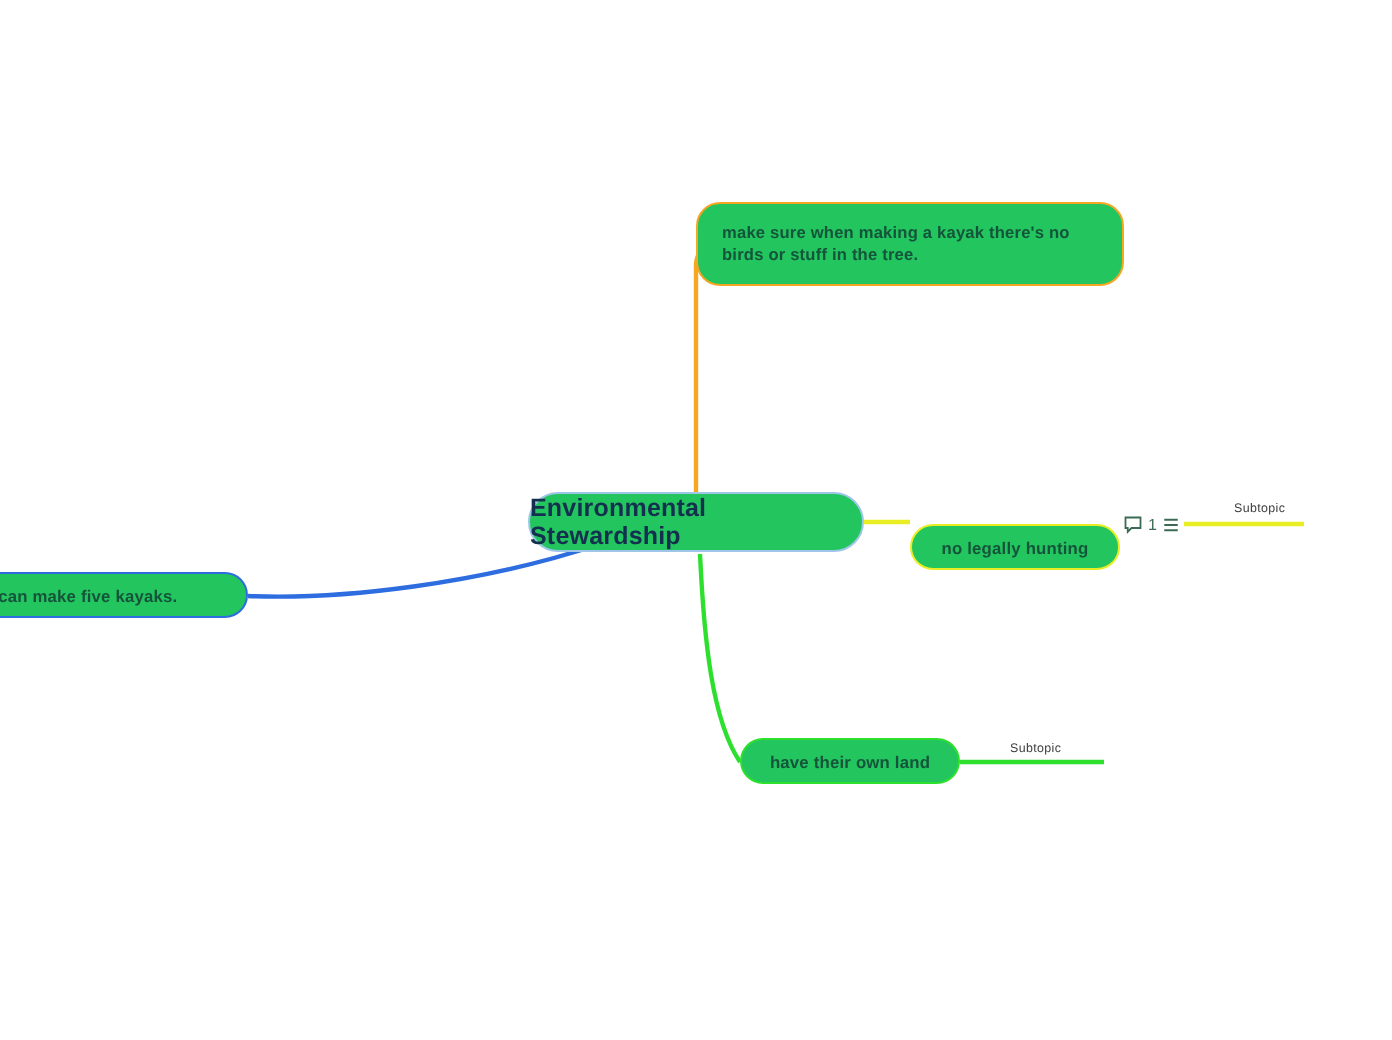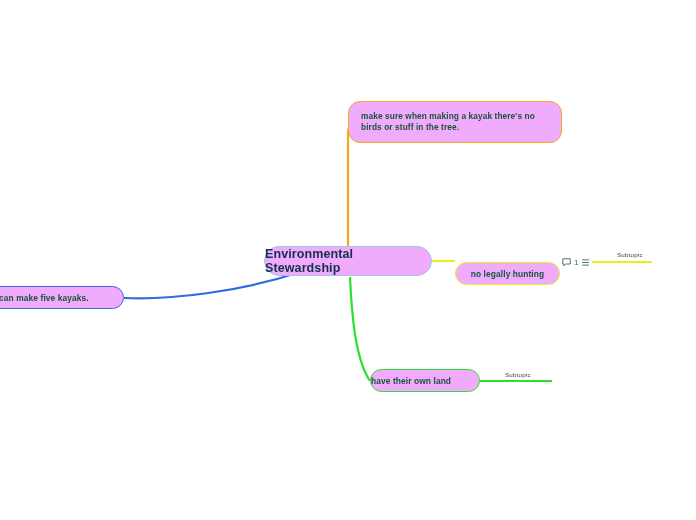--- a/index.html
+++ b/index.html
@@ -23,21 +23,21 @@
   svg.links {
     position: absolute;
     left: 0; top: 0;
     width: 696px;
     height: 520px;
     pointer-events: none;
   }
   .node {
     position: absolute;
     box-sizing: border-box;
-    background: #f0abfc;
+    background: #22c55e;
     display: flex;
     align-items: center;
     border-style: solid;
     border-width: 1.4px;
   }
   .node-text {
     font-weight: bold;
     color: #14543a;
     letter-spacing: 0.1px;
   }
@@ -92,21 +92,21 @@
   }
 
   
   #node-green {
     left: 370px;
     top: 369px;
     width: 110px;
     height: 23px;
     border-color: #2ee02e;
     border-radius: 12px;
-    justify-content: flex-start;
+    justify-content: center;
   }
   #node-green .node-text {
     font-size: 8.4px;
     color: #14543a;
   }
 
   
   #node-blue {
     left: -62px;
     top: 286px;

